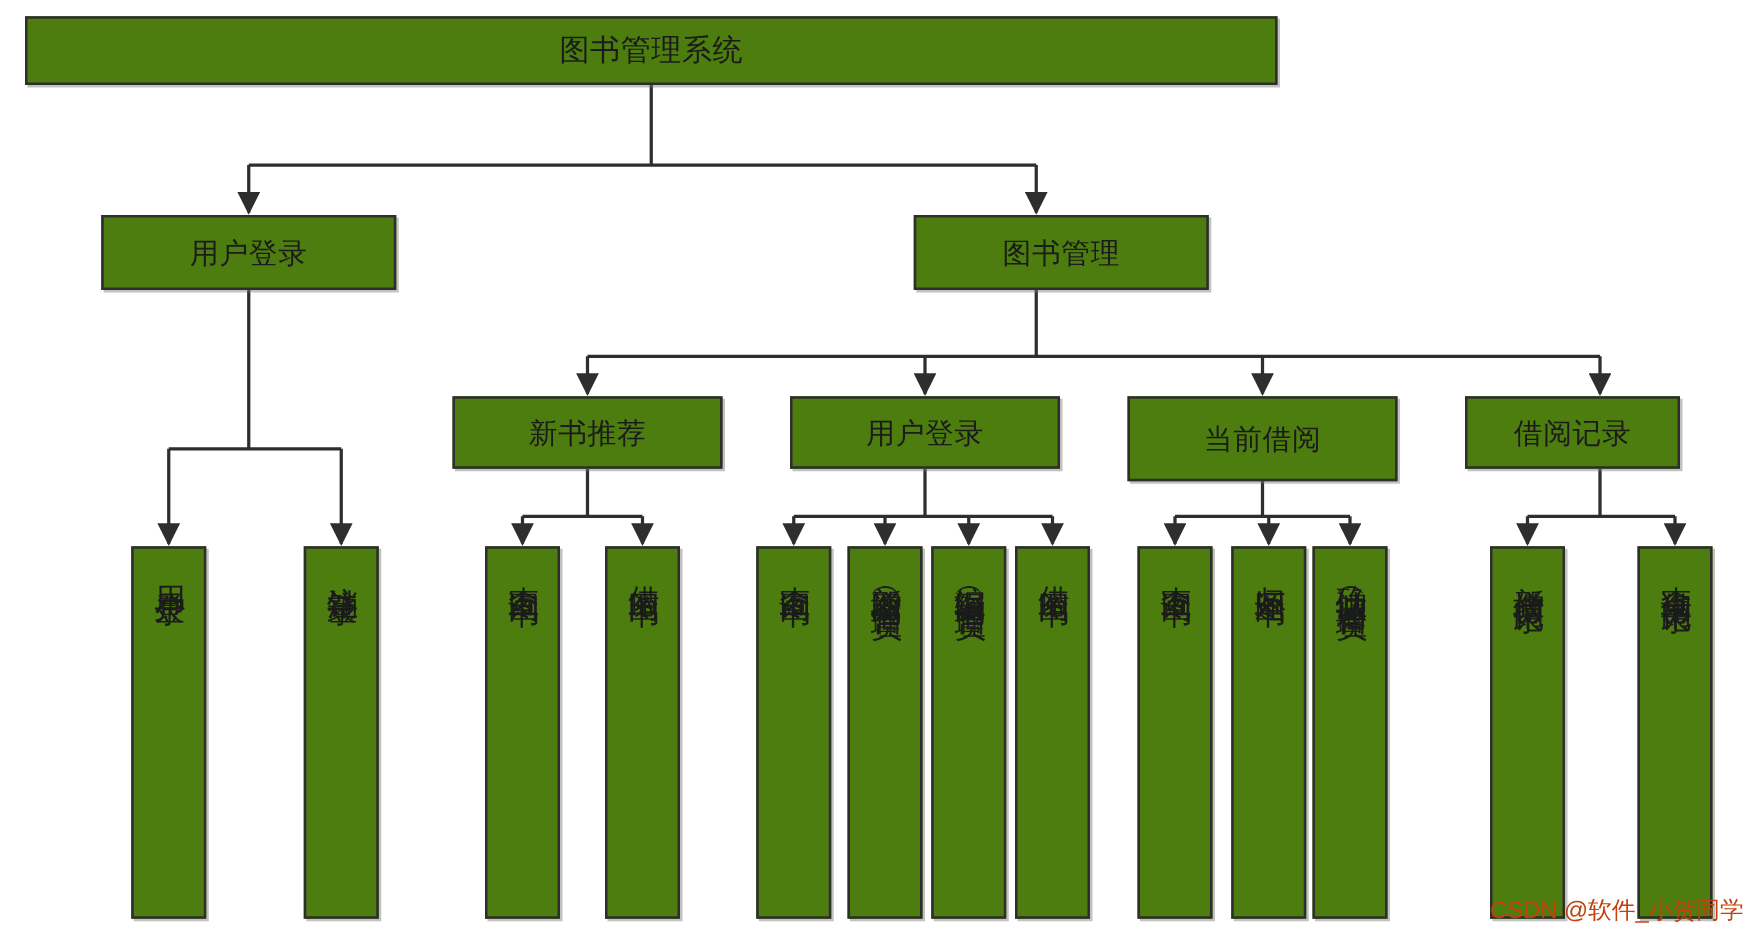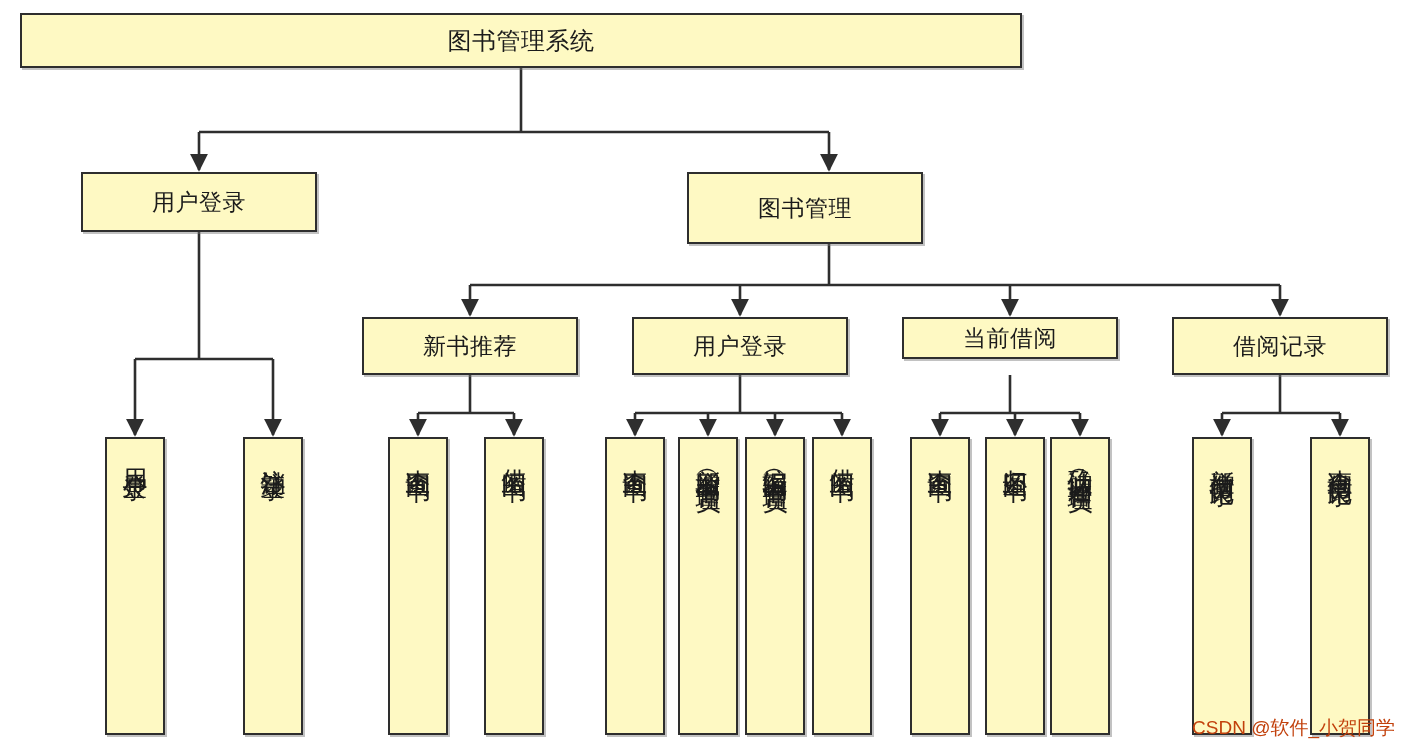--- a/index.html
+++ b/index.html
@@ -19,21 +19,21 @@
     position: absolute;
     left: 0;
     top: 0;
     width: 1405px;
     height: 747px;
     pointer-events: none;
   }
   .node {
     position: absolute;
     box-sizing: border-box;
-    background: #fef9c3;
+    background: #4d7c0f;
     border: 2px solid #2e2e2e;
     display: flex;
     align-items: center;
     justify-content: center;
     box-shadow: 2px 2px 0 rgba(120,120,120,0.45);
   }
   .node .label {
     color: #1b1b1b;
     letter-spacing: 0.5px;
     white-space: nowrap;
@@ -119,33 +119,33 @@
       </g>
   </svg>
 
   <div id="nodes-layer">
       <div class="node horiz root tall" style="left: 20px; top: 13px; width: 1002px; height: 55px;">
         <span class="label">图书管理系统</span>
       </div>
       <div class="node horiz" style="left: 81px; top: 172px; width: 236px; height: 60px;">
         <span class="label">用户登录</span>
       </div>
-      <div class="node horiz" style="left: 687px; top: 172px; width: 236px; height: 72px;">
+      <div class="node horiz" style="left: 731px; top: 172px; width: 236px; height: 60px;">
         <span class="label">图书管理</span>
       </div>
       <div class="node horiz" style="left: 362px; top: 317px; width: 216px; height: 58px;">
         <span class="label">新书推荐</span>
       </div>
       <div class="node horiz" style="left: 632px; top: 317px; width: 216px; height: 58px;">
         <span class="label">用户登录</span>
       </div>
-      <div class="node horiz" style="left: 902px; top: 317px; width: 216px; height: 42px;">
+      <div class="node horiz" style="left: 902px; top: 317px; width: 216px; height: 68px;">
         <span class="label">当前借阅</span>
       </div>
-      <div class="node horiz" style="left: 1172px; top: 317px; width: 216px; height: 58px;">
+      <div class="node horiz" style="left: 1172px; top: 317px; width: 172px; height: 58px;">
         <span class="label">借阅记录</span>
       </div>
       <div class="node vert" style="left: 105px; top: 437px; width: 60px; height: 298px;">
         <span class="label">用户登录</span>
       </div>
       <div class="node vert" style="left: 243px; top: 437px; width: 60px; height: 298px;">
         <span class="label">注销登录</span>
       </div>
       <div class="node vert" style="left: 388px; top: 437px; width: 60px; height: 298px;">
         <span class="label">查询图书</span>

